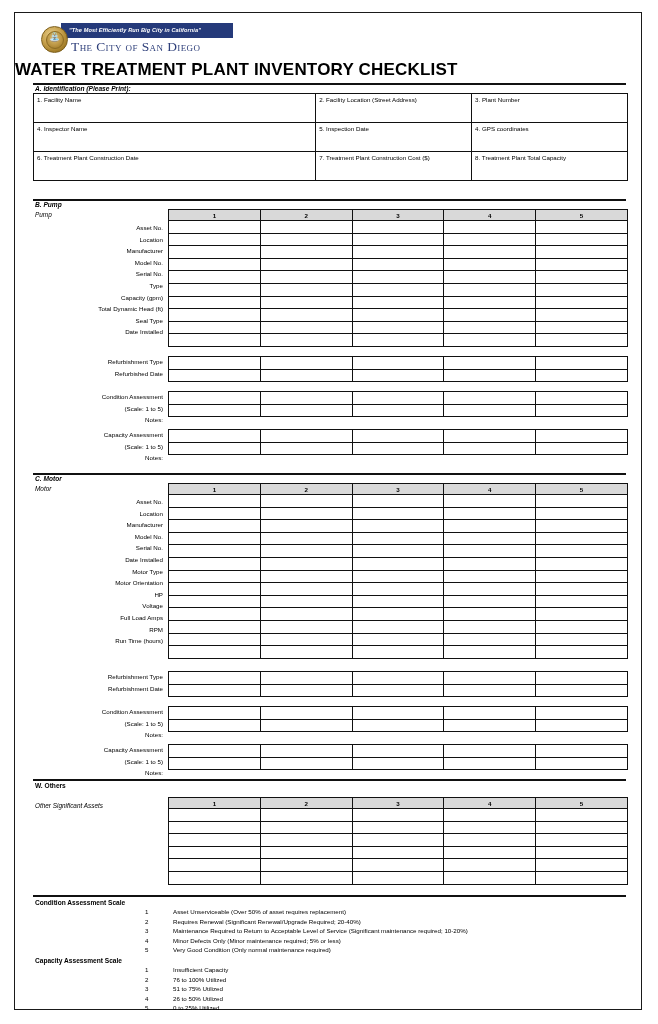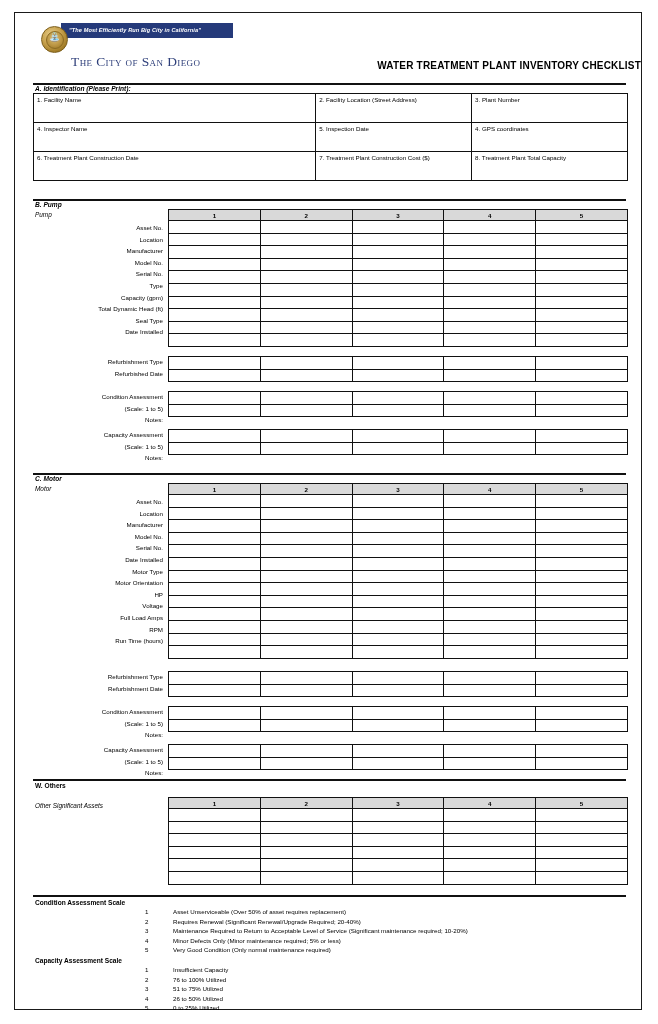--- a/index.html
+++ b/index.html
@@ -92,30 +92,29 @@
     position: absolute;
     left: 36px;
     top: 18px;
     font-size: 13.5px;
     font-weight: normal;
     color: #2e3f7a;
     letter-spacing: 0.4px;
     font-variant: small-caps;
     white-space: nowrap;
     font-family: "Liberation Serif", serif;
-    margin-top: 15px;
   }
 
   .doc-title {
     position: absolute;
     left: 0;
     right: 0;
     top: 47px;
-    text-align: right;
-    font-size: 10px;
+    text-align: left;
+    font-size: 17px;
     font-weight: bold;
     letter-spacing: 0.2px;
   }
 
   
   .rule-thick {
     position: absolute;
     left: 18px;
     right: 15px;
     height: 0;

